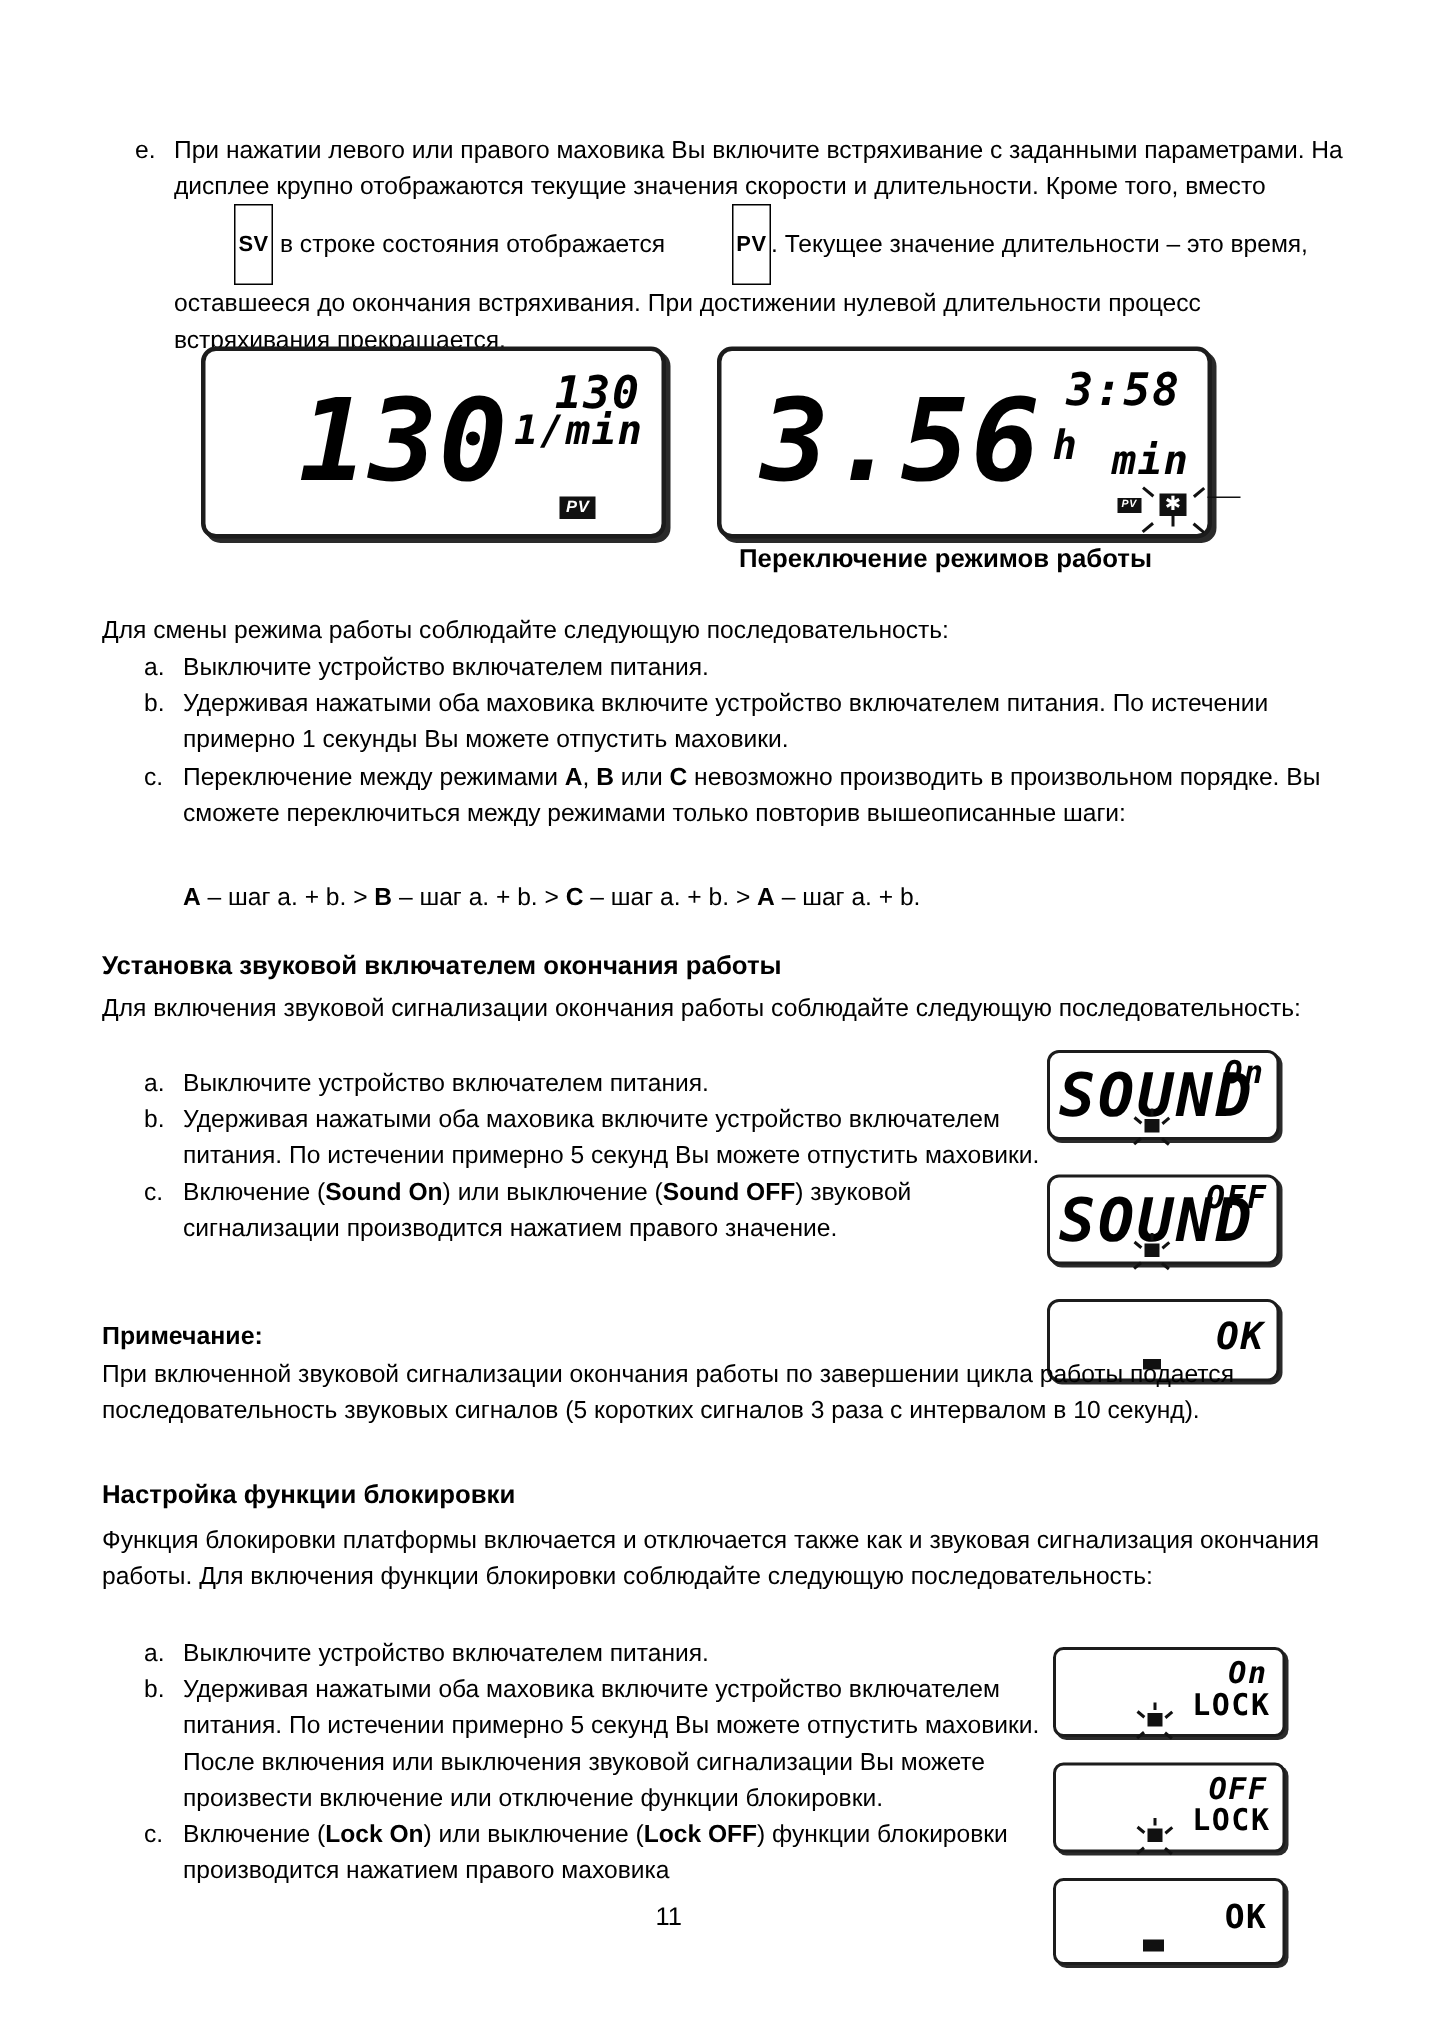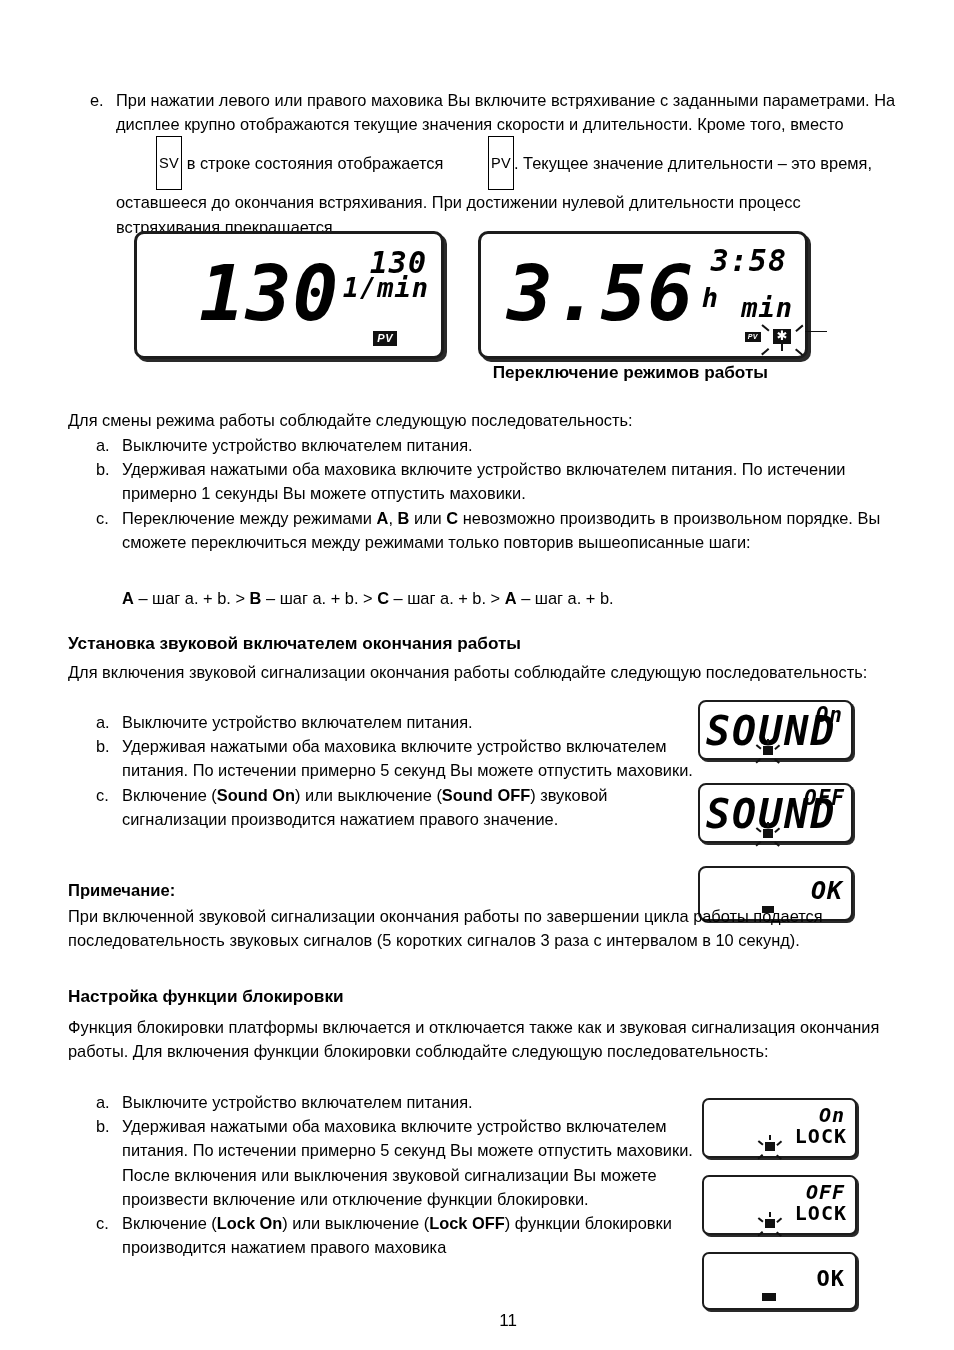--- a/index.html
+++ b/index.html
@@ -54,21 +54,21 @@
     width: 26px;
     text-align: left;
   }
   .li-body { flex: 1 1 auto; }
 
   
   .inlinebox {
     display: inline-block;
     border: 1.6px solid #000;
     padding: 18px 2px;
-    font-weight: normal;
+    font-weight: bold;
     font-size: 14.6px;
     line-height: 16px;
     vertical-align: 1px;
     letter-spacing: .3px;
     margin-left: 40px;
   }
 
   
   .lcd {
     position: absolute;
@@ -154,22 +154,21 @@
 
   .leader {
     position: absolute;
     border-top: 1.6px solid #111;
   }
 
   .pagenum {
     position: absolute;
     font-size: 17px;
     font-family: "Liberation Sans", sans-serif;
-    text-align: right;
-    margin-top: 43px;
+    text-align: left;
   }
 </style>
 </head>
 <body>
 
 <div class="page">
 
   <div class="list" style="left:90px; top:88px; width:810px;">
     <div class="li">
       <span class="li-marker">e.</span>

